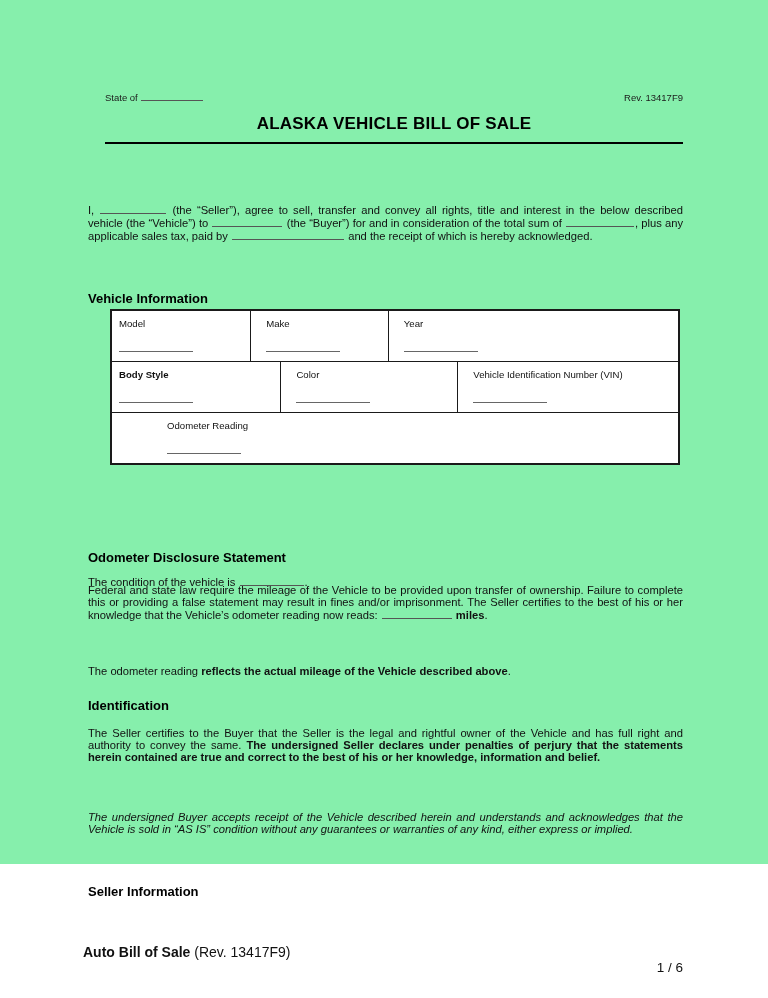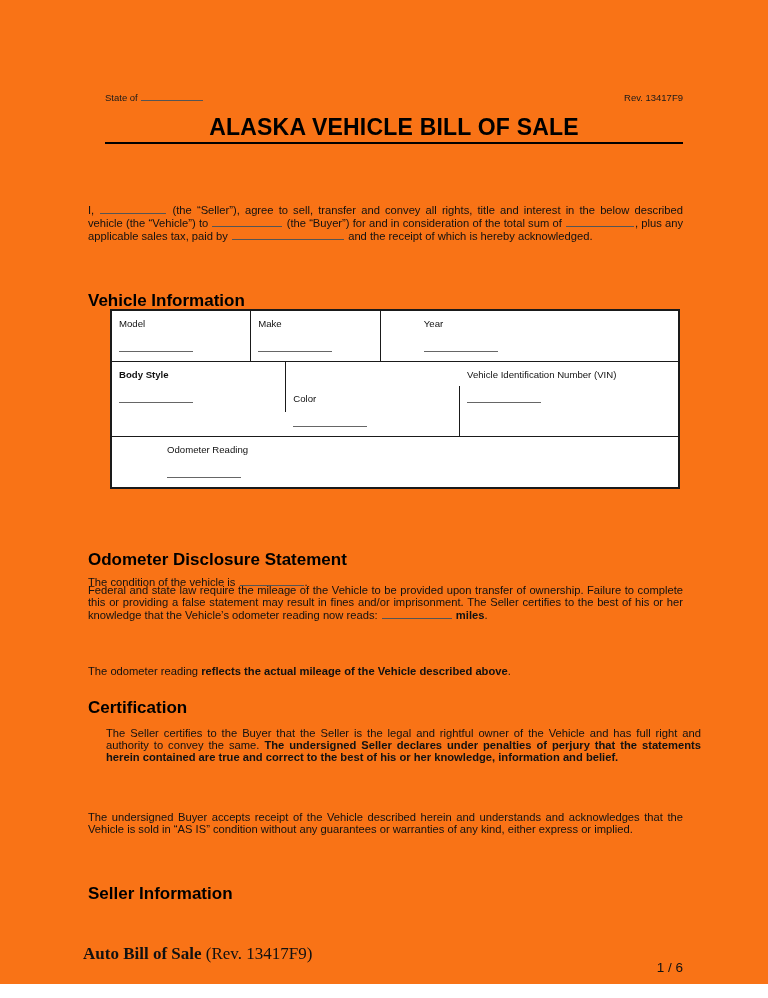--- a/index.html
+++ b/index.html
@@ -13,22 +13,22 @@
     font-family: "Liberation Sans", sans-serif;
     color: #000000;
     position: relative;
     overflow: hidden;
   }
 
   .page {
     position: absolute;
     left: 0; top: 0;
     width: 768px;
-    height: 984px;
-    background: #f97316;
+    height: 864px;
+    background: #86efac;
   }
 
   
   .header-row {
     position: absolute;
     left: 105px;
     top: 90px;
     width: 578px;
     display: flex;
     justify-content: space-between;
@@ -44,21 +44,21 @@
     font-size: 9.5px;
     white-space: nowrap;
   }
 
   .doc-title {
     position: absolute;
     left: 105px;
     top: 114px;
     width: 578px;
     text-align: center;
-    font-size: 23px;
+    font-size: 17px;
     font-weight: bold;
     letter-spacing: 0.2px;
   }
 
   .title-rule {
     position: absolute;
     left: 105px;
     top: 142px;
     width: 578px;
     height: 0;
@@ -73,21 +73,21 @@
     font-size: 11.2px;
     line-height: 12px;
     text-align: justify;
     color: #111;
   }
   .body-block.nojust { text-align: left; }
 
   .section-head {
     position: absolute;
     left: 88px;
-    font-size: 17px;
+    font-size: 13px;
     font-weight: bold;
     color: #000;
   }
 
   .blank {
     display: inline-block;
     border-bottom: 1px solid #555;
     vertical-align: baseline;
     height: 10px;
     margin: 0 1px;
@@ -109,20 +109,21 @@
     top: 309px;
     width: 570px;
     border: 2px solid #1a1a1a;
     box-sizing: border-box;
     background: #fff;
   }
   .veh-row {
     display: flex;
     border-bottom: 1px solid #1a1a1a;
     box-sizing: border-box;
+    gap: 8px;
   }
   .veh-row:last-child { border-bottom: none; padding-left: 48px; }
   .veh-cell {
     border-right: 1px solid #1a1a1a;
     box-sizing: border-box;
     padding: 7px 7px 6px 7px;
     height: 50px;
     position: relative;
   }
   .veh-cell:last-child { border-right: none; }
@@ -136,40 +137,39 @@
     left: 7px;
     bottom: 9px;
     width: 74px;
     border-bottom: 1px solid #666;
     height: 0;
   }
 
   
   .r1c1 { width: 24.6%; }
   .r1c2 { width: 22.9%; }
-  .r1c3 { width: 23.4%; margin-left: 36px; }
+  .r1c3 { width: 23.4%; }
   .r1c4 { width: 29.1%; }
 
   
   .r2c1 { width: 30.8%; font-weight: bold; }
-  .r2c2 { width: 30.7%; margin-top: 24px; }
+  .r2c2 { width: 30.7%; }
   .r2c3 { width: 38.5%; }
 
   
   .r3c1 { width: 30.8%; }
   .r3c2 { width: 69.2%; }
 
   
   .footer-left {
     position: absolute;
     left: 83px;
     top: 944px;
-    font-size: 17px;
-    color: #111;
-    font-family: Liberation Serif, serif;
+    font-size: 14px;
+    color: #111;
   }
   .footer-left .ft-bold { font-weight: bold; }
   .page-num {
     position: absolute;
     right: 85px;
     top: 960px;
     font-size: 13.5px;
     color: #111;
   }
 </style>
@@ -230,24 +230,24 @@
   </div>
 
   <div class="body-block nojust" style="top:543px;margin-top:32px;"><span>The condition of the vehicle is</span> <span class="blank w5"></span><span>.</span></div>
 
   <div class="section-head" style="top:550px;">Odometer Disclosure Statement</div>
 
   <div class="body-block" style="top:584px;"><span>Federal and state law require the mileage of the Vehicle to be provided upon transfer of ownership. Failure to complete this or providing a false statement may result in fines and/or imprisonment. The Seller certifies to the best of his or her knowledge that the Vehicle’s odometer reading now reads:</span> <span class="blank w6"></span> <b>miles</b><span>.</span></div>
 
   <div class="body-block nojust" style="top:665px;"><span>The odometer reading </span><b>reflects the actual mileage of the Vehicle described above</b><span>.</span></div>
 
-  <div class="section-head" style="top:698px;">Certification</div>
-
-  <div class="body-block" style="top:727px;margin-left:18px;"><span>The Seller certifies to the Buyer that the Seller is the legal and rightful owner of the Vehicle and has full right and authority to convey the same. </span><b>The undersigned Seller declares under penalties of perjury that the statements herein contained are true and correct to the best of his or her knowledge, information and belief.</b></div>
-
-  <div class="body-block" style="top:811px;">The undersigned Buyer accepts receipt of the Vehicle described herein and understands and acknowledges that the Vehicle is sold in “AS IS” condition without any guarantees or warranties of any kind, either express or implied.</div>
+  <div class="section-head" style="top:698px;">Identification</div>
+
+  <div class="body-block" style="top:727px;"><span>The Seller certifies to the Buyer that the Seller is the legal and rightful owner of the Vehicle and has full right and authority to convey the same. </span><b>The undersigned Seller declares under penalties of perjury that the statements herein contained are true and correct to the best of his or her knowledge, information and belief.</b></div>
+
+  <div class="body-block" style="top:811px;font-style:italic;">The undersigned Buyer accepts receipt of the Vehicle described herein and understands and acknowledges that the Vehicle is sold in “AS IS” condition without any guarantees or warranties of any kind, either express or implied.</div>
 
   <div class="section-head" style="top:884px;">Seller Information</div>
 
   <div class="footer-left"><span class="ft-bold">Auto Bill of Sale</span><span> (Rev. 13417F9)</span></div>
   <div class="page-num">1 / 6</div>
 
 </div>
 
 </body></html>

